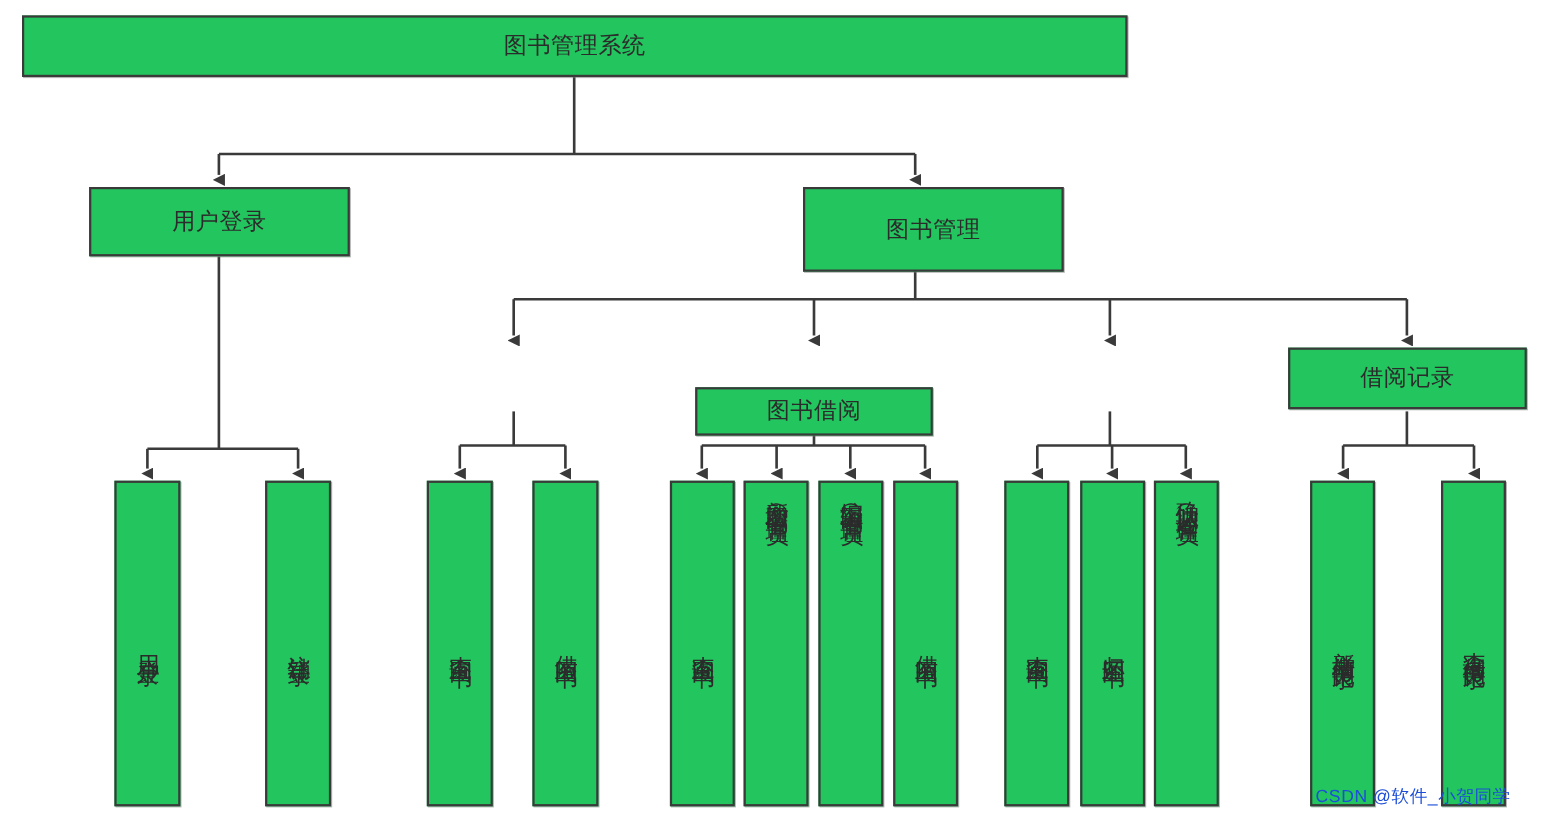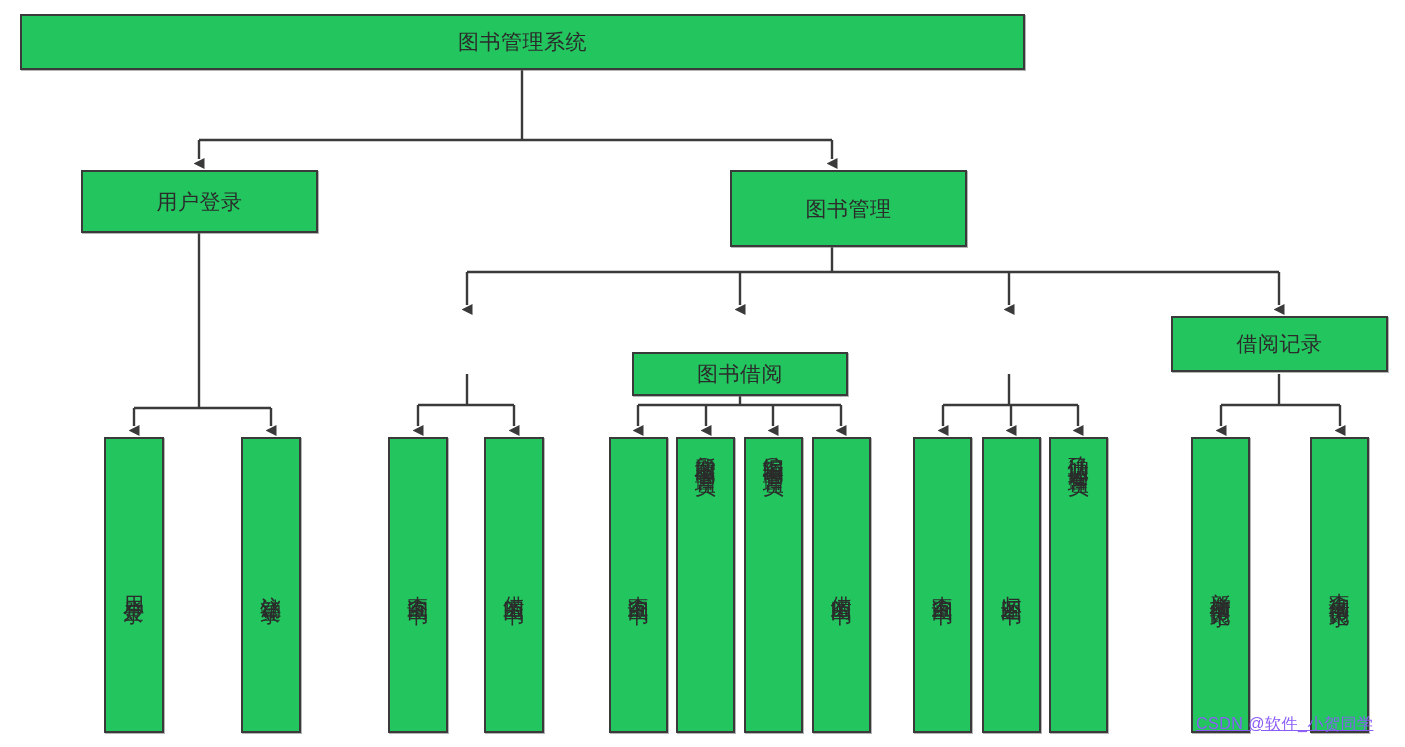--- a/index.html
+++ b/index.html
@@ -63,24 +63,23 @@
     white-space: nowrap;
   }
   .node.leaf.center-v {
     align-items: center;
   }
   .watermark {
     position: absolute;
     left: 1196px;
     top: 714px;
     font-size: 16px;
-    color: #8b5cf6;
+    color: #1d4ed8;
     white-space: nowrap;
     letter-spacing: 0.5px;
-    text-decoration: underline;
   }
 </style>
 </head>
 <body>
 
 <div id="canvas">
 
   <svg id="edges" viewBox="0 0 1405 747">
     <defs>
       <marker id="arrow" markerWidth="11" markerHeight="11" refX="1" refY="5.5" orient="auto" markerUnits="userSpaceOnUse">

